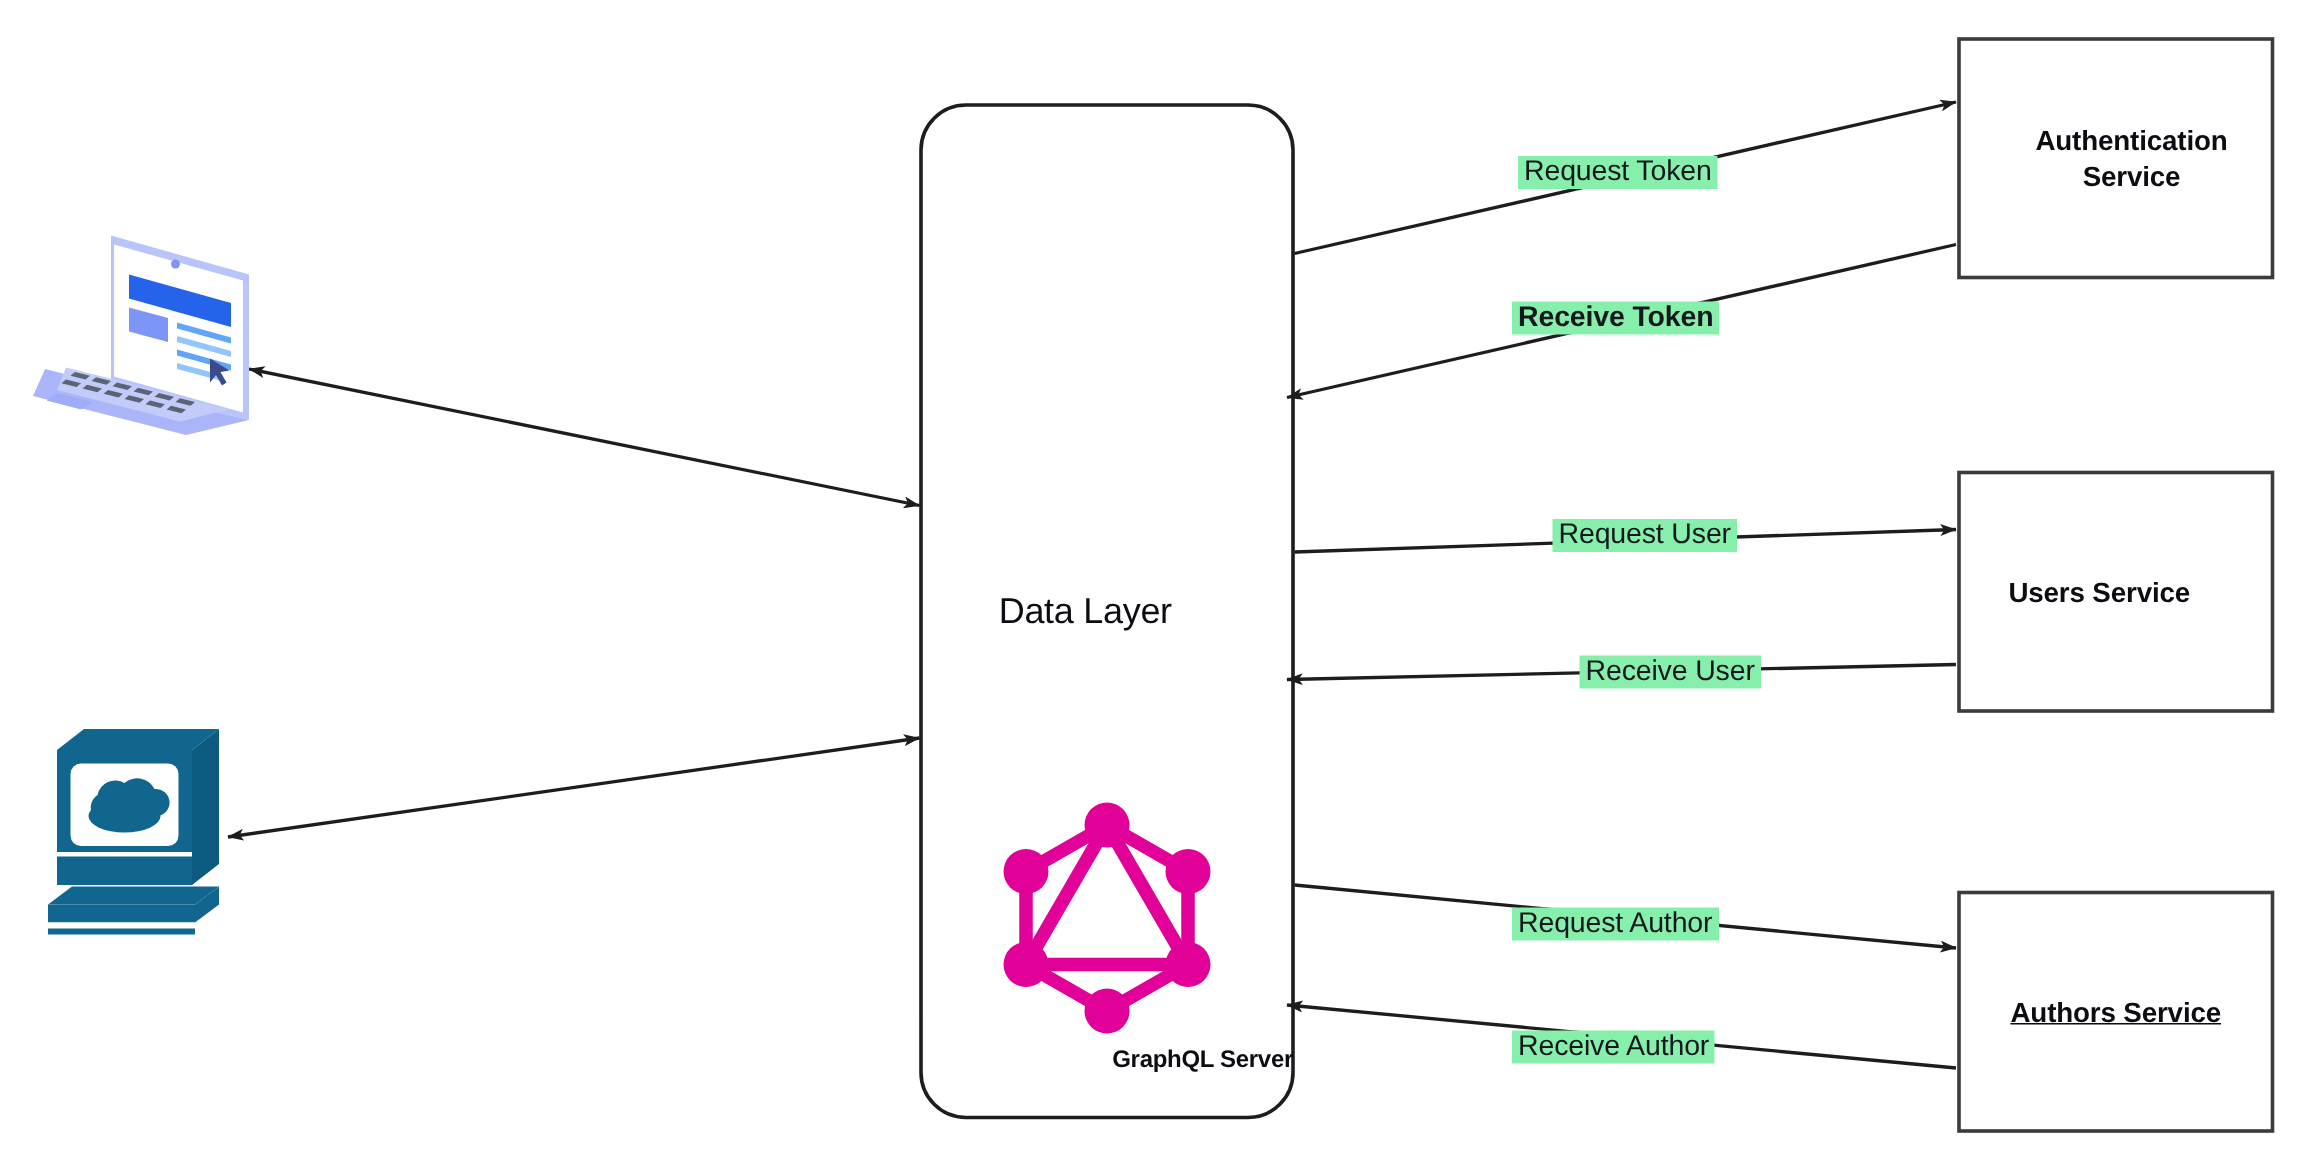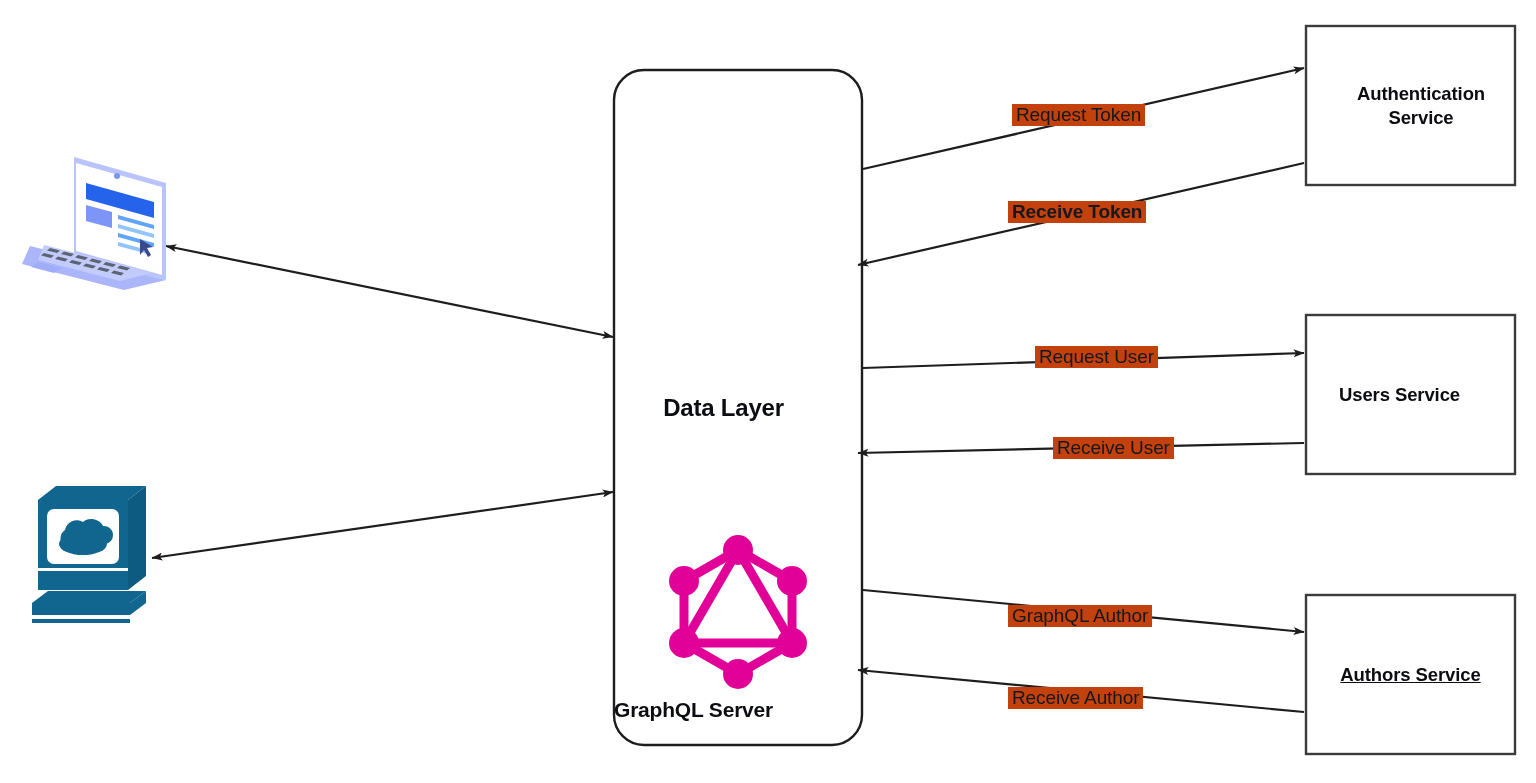--- a/index.html
+++ b/index.html
@@ -35,21 +35,21 @@
     stroke-width: 2.4;
   }
   .datalayer-shape {
     fill: #ffffff;
     stroke: #1d1d1d;
     stroke-width: 2.4;
   }
   .lbl {
     position: absolute;
     color: #16181d;
-    background: #c2410c;
+    background: #86efac;
     white-space: nowrap;
     font-size: 19px;
     line-height: 22px;
     padding: 0 4px;
     letter-spacing: -0.1px;
   }
   .svc-title {
     position: absolute;
     text-align: center;
     font-weight: bold;
@@ -57,33 +57,33 @@
     line-height: 24px;
     color: #0b0d12;
     letter-spacing: -0.1px;
   }
   #data-layer-title {
     position: absolute;
     left: 614px;
     top: 394px;
     width: 219px;
     text-align: center;
-    font-weight: bold;
+    font-weight: normal;
     font-size: 24px;
     color: #0b0d12;
     letter-spacing: -0.2px;
   }
   #graphql-caption {
     position: absolute;
     left: 614px;
     top: 698px;
     width: 248px;
-    text-align: left;
+    text-align: right;
     font-weight: bold;
-    font-size: 21px;
+    font-size: 16px;
     color: #0b0d12;
     letter-spacing: -0.2px;
   }
   .icon-wrap { position: absolute; }
 </style>
 </head>
 <body>
 
 <div id="canvas">
 
@@ -235,17 +235,17 @@
   </div>
 
   <div class="lbl" style="left:1012px; top:104px;">Request Token</div>
 
   <div class="lbl" style="left:1008px; top:201px;font-weight:bold;">Receive Token</div>
 
   <div class="lbl" style="left:1035px; top:346px;">Request User</div>
 
   <div class="lbl" style="left:1053px; top:437px;">Receive User</div>
 
-  <div class="lbl" style="left:1008px; top:605px;">GraphQL Author</div>
+  <div class="lbl" style="left:1008px; top:605px;">Request Author</div>
 
   <div class="lbl" style="left:1008px; top:687px;">Receive Author</div>
 
 </div>
 
 </body></html>

